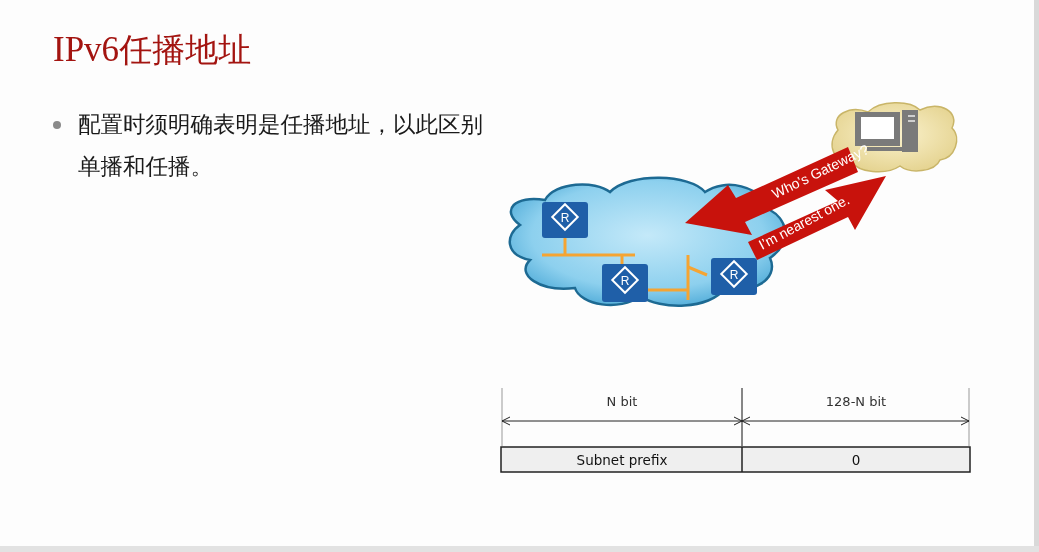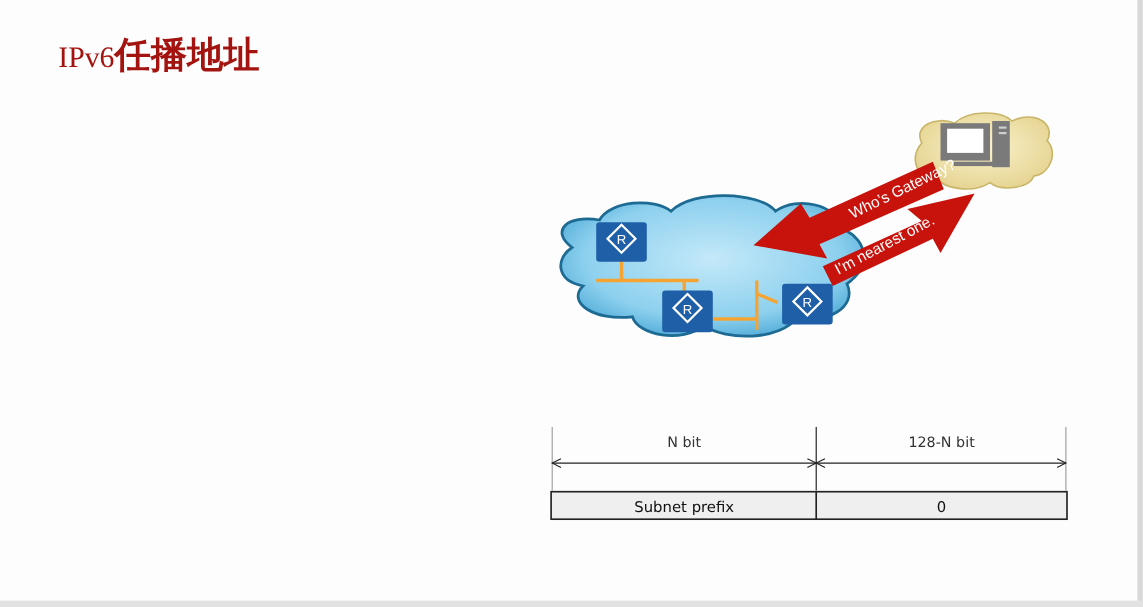--- a/index.html
+++ b/index.html
@@ -1,35 +1,36 @@
 <!DOCTYPE html>
 <html><head>
 <meta charset="utf-8">
 <style>
   html, body { margin:0; padding:0; }
   body { width:1039px; height:552px; position:relative; overflow:hidden; background:#ffffff; font-family:"DejaVu Sans", sans-serif; }
   .slide { position:absolute; left:0; top:0; width:1034px; height:546px; background:#fdfdfd; }
   .right-bar { position:absolute; left:1034px; top:0; width:5px; height:552px; background:#d9d9d9; }
   .bottom-bar { position:absolute; left:0; top:546px; width:1039px; height:6px; background:#e2e2e2; }
   .title { position:absolute; left:53px; top:28px; font-size:33px; color:#a31410; white-space:nowrap; letter-spacing:0px; }
-  .title .latin { font-family:"Liberation Serif", serif; font-size:27px; }
-  .title .cjk { font-family:"DejaVu Sans", sans-serif; font-weight:bold; }
+  .title .latin { font-family:"Liberation Serif", serif; font-size:35px; }
+  .title .cjk { font-family:"DejaVu Sans", sans-serif; font-weight:normal; }
   .bullets { position:absolute; left:50px; top:104px; width:440px; }
   .bullet { position:relative; padding-left:28px; font-size:22.5px; line-height:41.5px; color:#1a1a1a; margin-bottom:9px; }
   .bullet .dot { position:absolute; left:3px; top:17px; width:8px; height:8px; border-radius:50%; background:#8a8a8a; }
   .diagram { position:absolute; left:500px; top:100px; width:480px; height:230px; }
   .bits { position:absolute; left:500px; top:388px; width:472px; height:90px; }
 </style>
 </head>
 <body>
 
 <div class="slide">
   <div class="title"><span class="latin">IPv6</span><span class="cjk">任播地址</span></div>
 
   <div class="bullets">
+    <div class="bullet"><span class="dot"></span><span>配置时须明确表明是任播地址，以此区别单播和任播。</span></div>
   </div>
 
   <svg class="diagram" viewBox="0 0 480 230">
     <defs>
       <radialGradient id="gblue" cx="50%" cy="45%" r="60%">
         <stop offset="0%" stop-color="#c4e9f9"></stop>
         <stop offset="70%" stop-color="#8dd0ee"></stop>
         <stop offset="100%" stop-color="#4aa8d6"></stop>
       </radialGradient>
       <radialGradient id="gtan" cx="50%" cy="45%" r="60%">

